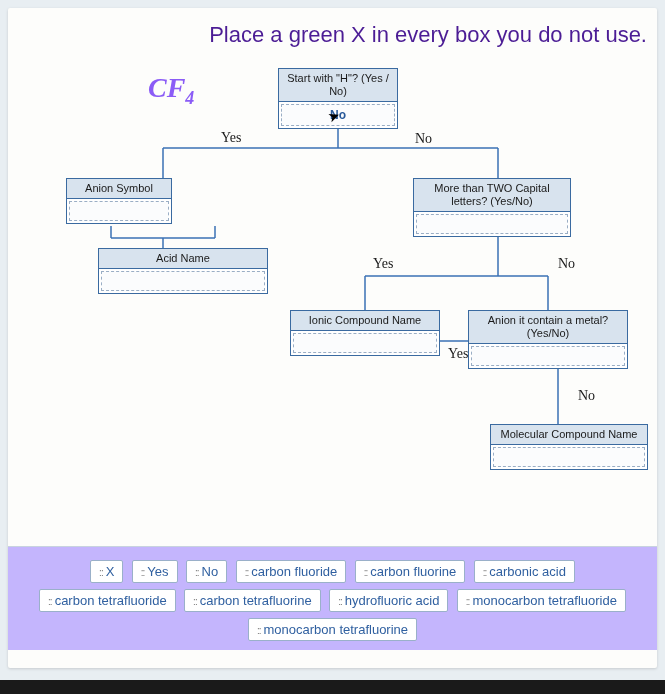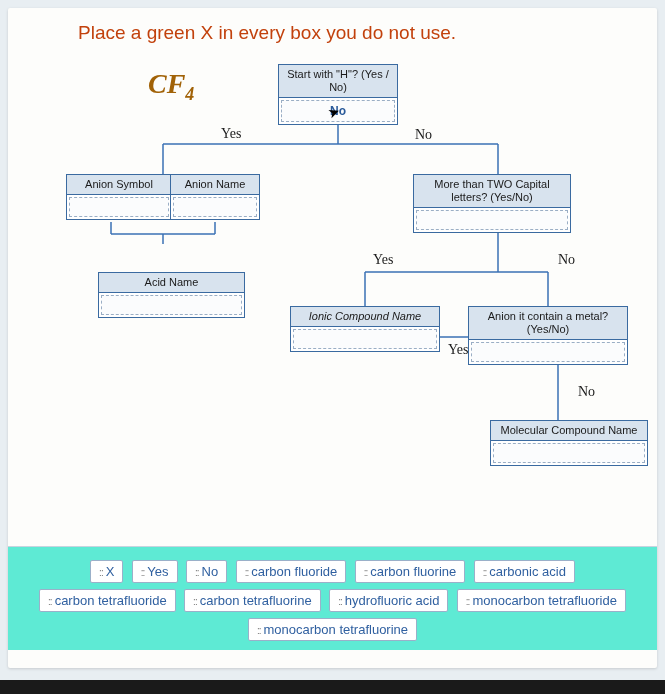--- a/index.html
+++ b/index.html
@@ -14,34 +14,34 @@
   .page {
     background: #fdfdfb;
     margin: 8px;
     padding: 10px;
     height: 660px;
     position: relative;
     border-radius: 2px;
     box-shadow: 0 1px 3px rgba(0,0,0,0.15);
   }
   .instruction {
-    font-size: 19px;
-    color: #c2410c;
-    text-align: left;
+    font-size: 22px;
+    color: #4c1d95;
+    text-align: right;
     margin: 4px 0 18px 60px;
   }
   .flowchart {
     position: relative;
     height: 480px;
   }
   .formula {
     position: absolute;
     left: 130px;
     top: 6px;
-    color: #a16207;
+    color: #8b5cf6;
     font-family: Georgia, serif;
     font-style: italic;
     font-size: 28px;
     font-weight: bold;
   }
   .formula sub { font-size: 18px; }
   .node {
     position: absolute;
     border: 1px solid #3a6aa0;
     background: #fff;
@@ -84,21 +84,21 @@
     position: absolute;
     font-size: 14px;
     color: #000;
     pointer-events: none;
   }
   .answer-bank {
     position: absolute;
     bottom: 18px;
     left: 0; right: 0;
     padding: 10px 16px 6px;
-    background: #5eead4;
+    background: #c4b5fd;
     border-top: 1px solid #c8d3df;
     text-align: center;
   }
   .chip {
     display: inline-block;
     border: 1px solid #9ab0c9;
     background: #fff;
     padding: 3px 8px;
     margin: 3px 2px;
     font-size: 13px;
@@ -159,35 +159,30 @@
     <div class="node" id="n-start" style="left: 260px; top: 2px; width: 120px;">
       <div class="node-header">Start with "H"?
 (Yes / No)</div>
       <div class="node-body">No</div>
     </div>
     <div class="node" id="n-anion_symbol" style="left: 48px; top: 112px; width: 106px;">
       <div class="node-header">Anion
 Symbol</div>
       <div class="node-body"></div>
     </div>
-    <div class="node" id="n-anion_name" style="left: 152px; top: 112px; width: 90px;">
-      <div class="node-header">Anion
-Name</div>
-      <div class="node-body"></div>
-    </div>
-    <div class="node" id="n-acid_name" style="left: 80px; top: 182px; width: 147px; margin-top: 28px;">
+    <div class="node" id="n-acid_name" style="left: 80px; top: 182px; width: 170px;">
       <div class="node-header">Acid Name</div>
       <div class="node-body"></div>
     </div>
     <div class="node" id="n-two_caps" style="left: 395px; top: 112px; width: 158px;">
       <div class="node-header">More than TWO Capital
 letters? (Yes/No)</div>
       <div class="node-body"></div>
     </div>
-    <div class="node" id="n-ionic" style="left: 272px; top: 244px; width: 150px; font-style: italic;">
+    <div class="node" id="n-ionic" style="left: 272px; top: 244px; width: 150px;">
       <div class="node-header">Ionic Compound Name</div>
       <div class="node-body"></div>
     </div>
     <div class="node" id="n-metal" style="left: 450px; top: 244px; width: 160px;">
       <div class="node-header">Anion it contain a metal?
 (Yes/No)</div>
       <div class="node-body"></div>
     </div>
     <div class="node" id="n-molecular" style="left: 472px; top: 358px; width: 158px;">
       <div class="node-header">Molecular Compound

